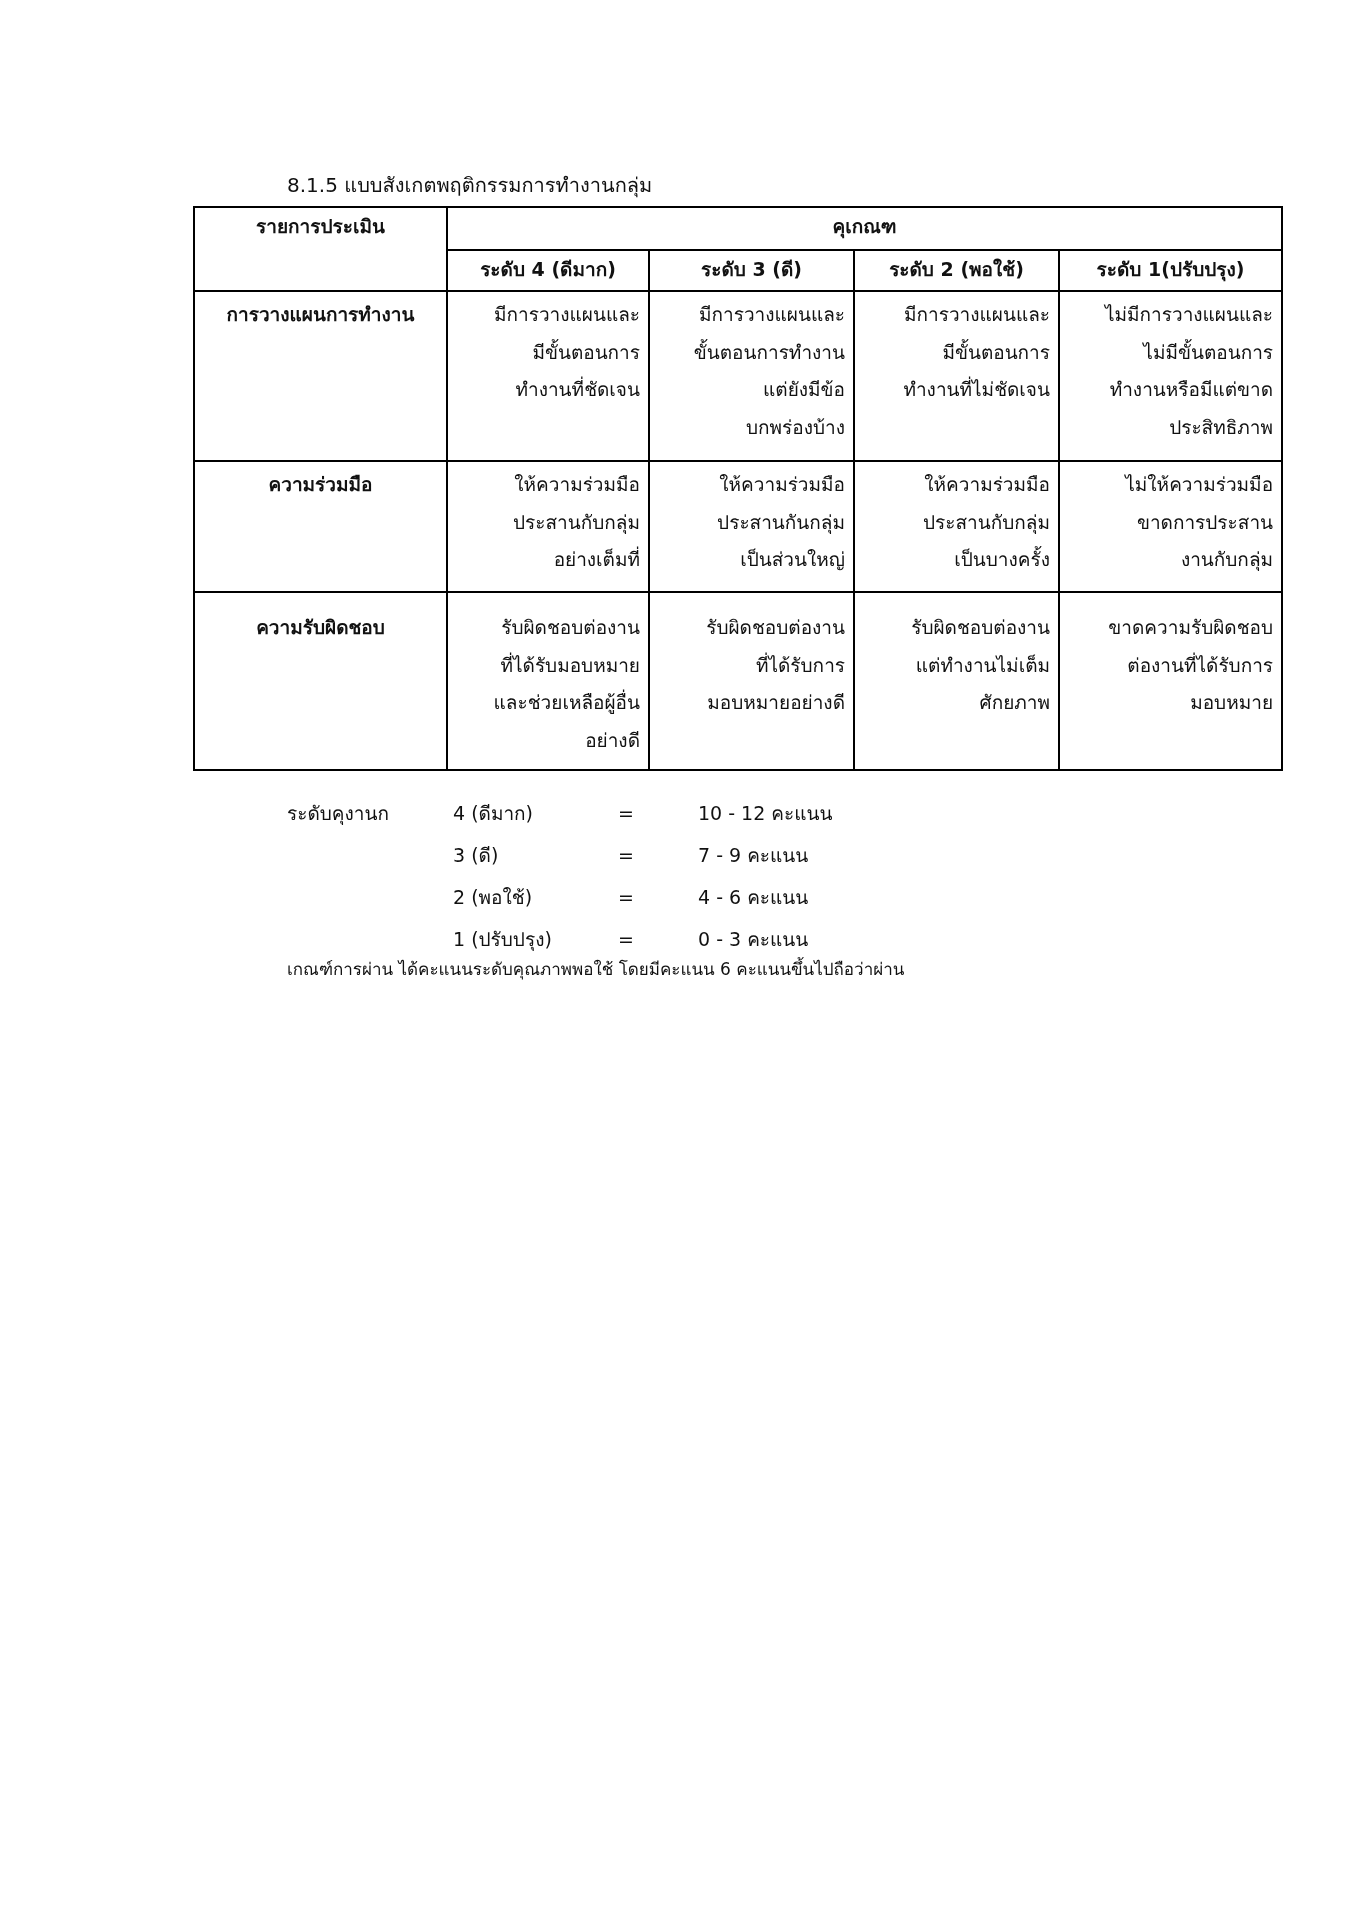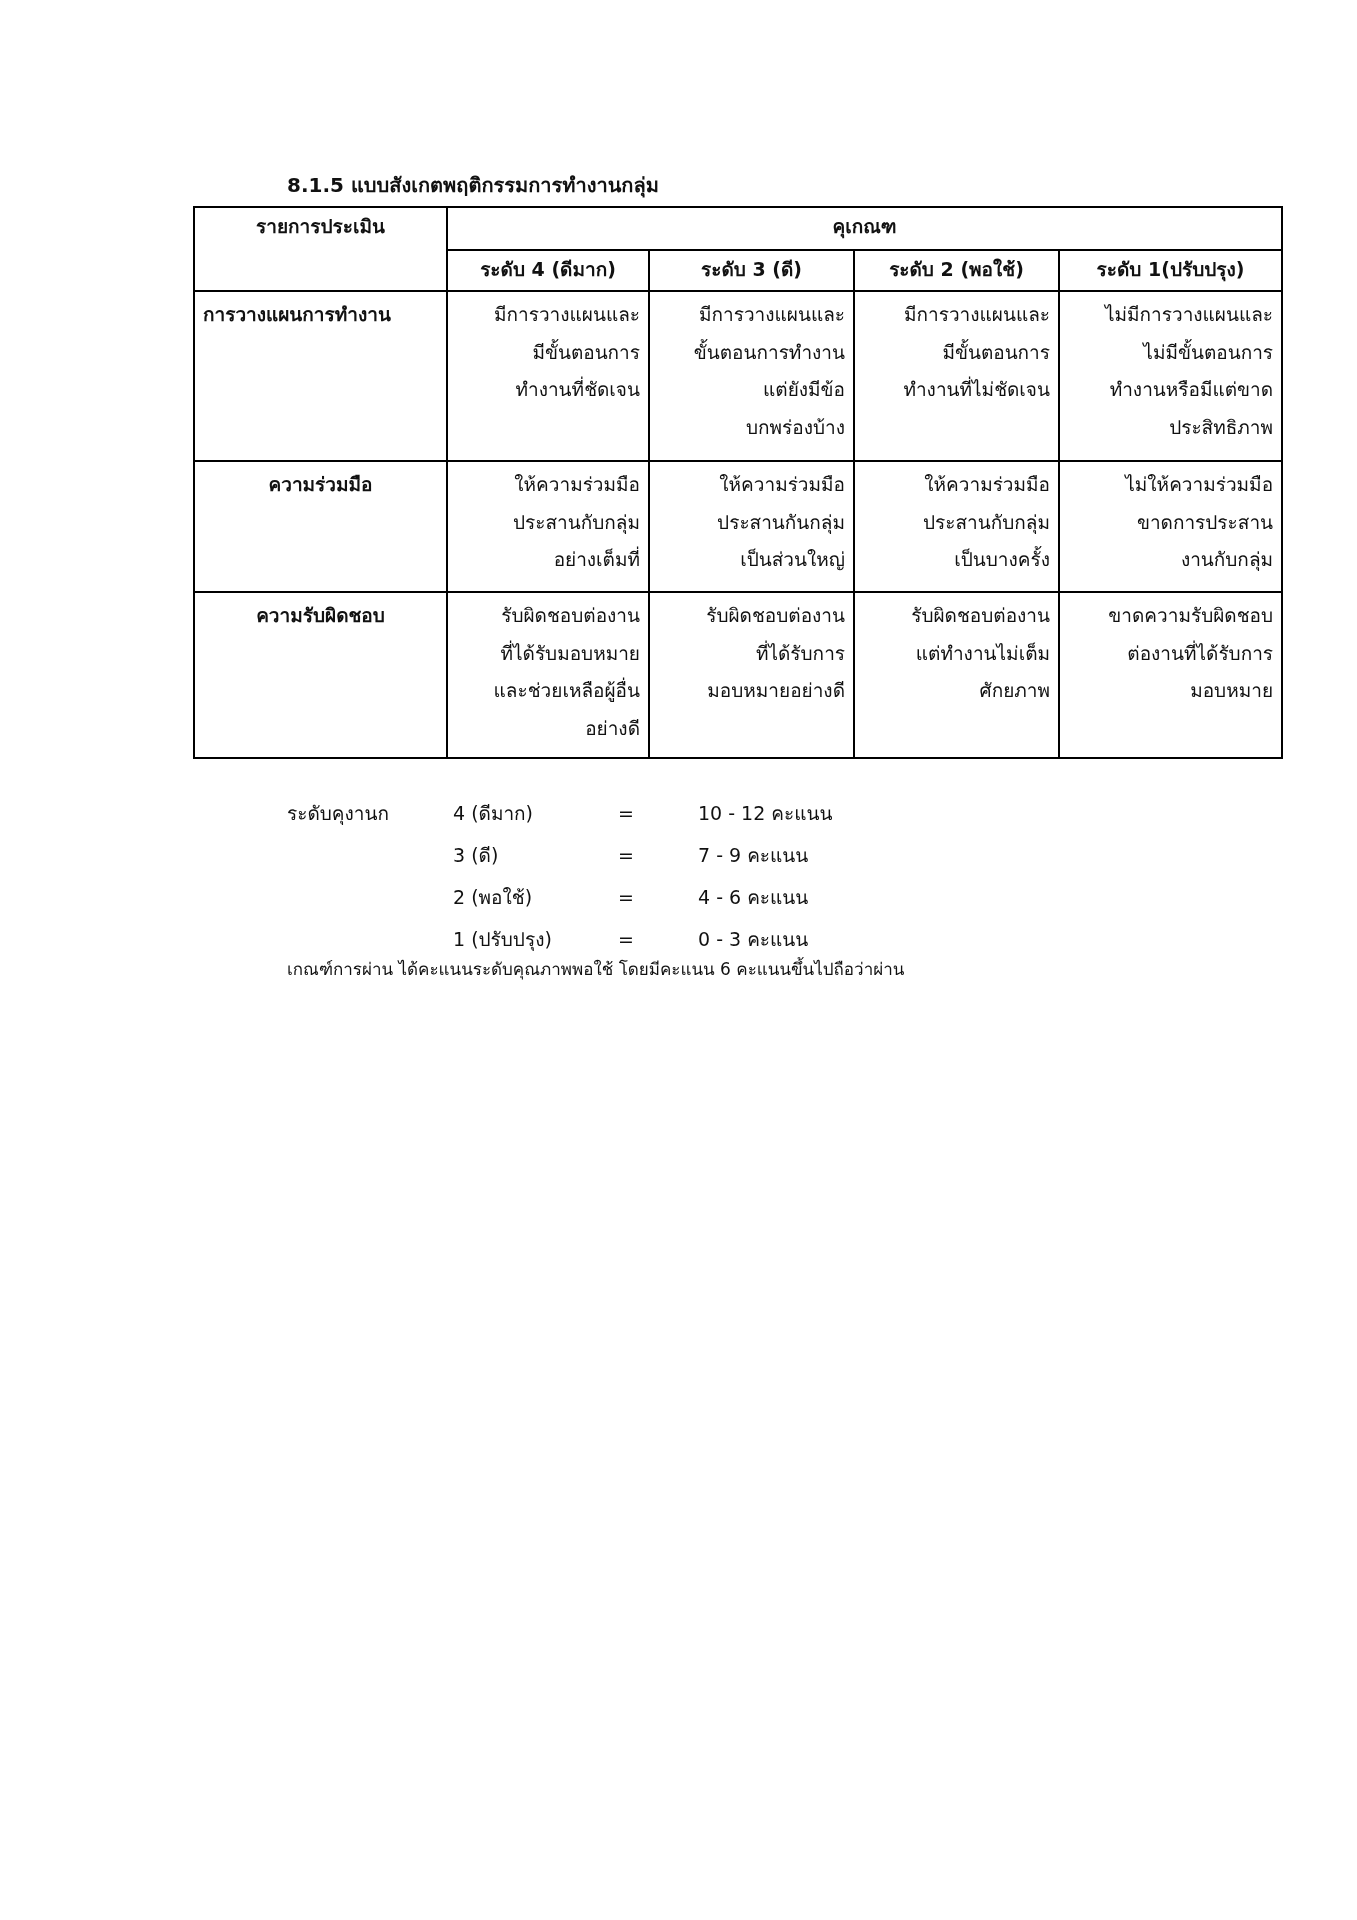--- a/index.html
+++ b/index.html
@@ -3,44 +3,44 @@
 <meta charset="utf-8">
 <style>
   html, body { margin: 0; padding: 0; background: #ffffff; }
   body {
     width: 1357px; height: 1920px; position: relative; overflow: hidden;
     font-family: "DejaVu Sans", "Liberation Sans", sans-serif;
     color: #111111;
   }
   .title {
     position: absolute; left: 287px; top: 170px;
-    font-size: 20px; font-weight: bold; line-height: 30px; white-space: nowrap;
+    font-size: 20px; font-weight: normal; line-height: 30px; white-space: nowrap;
   }
   table.rubric {
     position: absolute; left: 193px; top: 206px;
     border-collapse: collapse; table-layout: fixed;
     width: 1088px;
   }
   table.rubric td, table.rubric th {
     border: 2px solid #000000;
     vertical-align: top;
     padding: 0 8px;
     font-size: 19px;
     line-height: 37.5px;
     overflow: hidden;
   }
   table.rubric th { font-weight: bold; text-align: center; }
   .hdr1 th { height: 41px; line-height: 34px; }
   .hdr2 th { height: 39px; line-height: 38px; white-space: nowrap; margin-left: 44px; }
   .row-criterion { font-weight: bold; text-align: center; }
-  .row-criterion.first { text-align: left; white-space: nowrap; }
+  .row-criterion.first { text-align: center; white-space: nowrap; }
   .cell-line { display: block; white-space: nowrap; font-weight: normal; text-align: right; }
   tr.r1 td { height: 164px; padding-top: 4px; }
   tr.r2 td { height: 125px; padding-top: 4px; }
-  tr.r3 td { height: 160px; padding-top: 4px; }
+  tr.r3 td { height: 160px; padding-top: 16px; }
 
   .legend { position: absolute; left: 287px; top: 792px; font-size: 19px; }
   .legend-row { position: relative; height: 42px; line-height: 42px; white-space: nowrap; }
   .legend-row span { position: absolute; top: 0; }
   .lg-label { left: 0; }
   .lg-level { left: 166px; }
   .lg-eq { left: 331px; }
   .lg-score { left: 411px; }
   .criteria {
     position: absolute; left: 287px; top: 954px;

